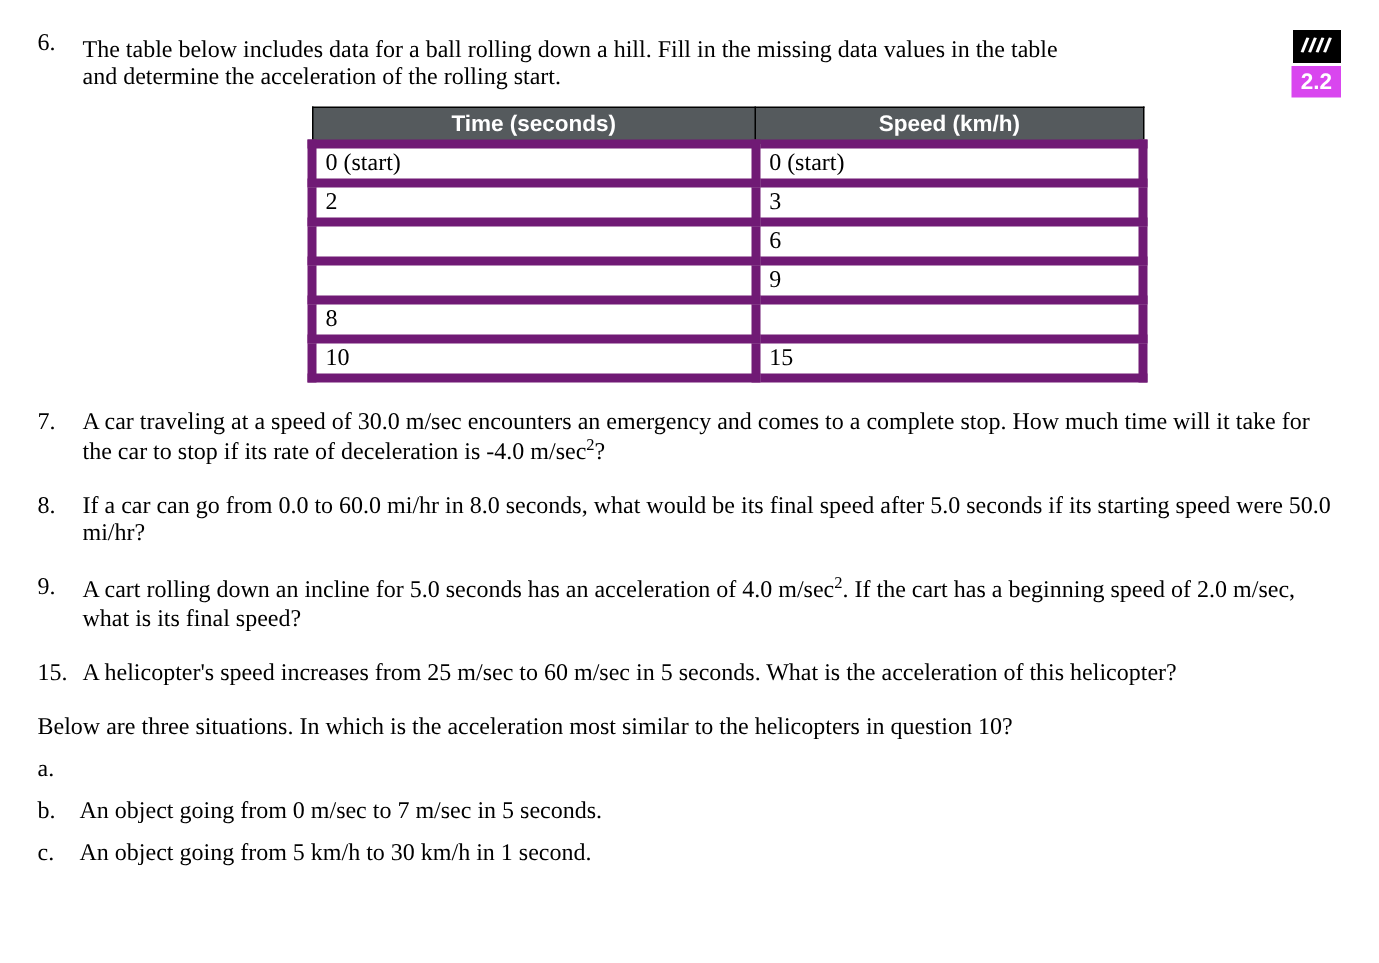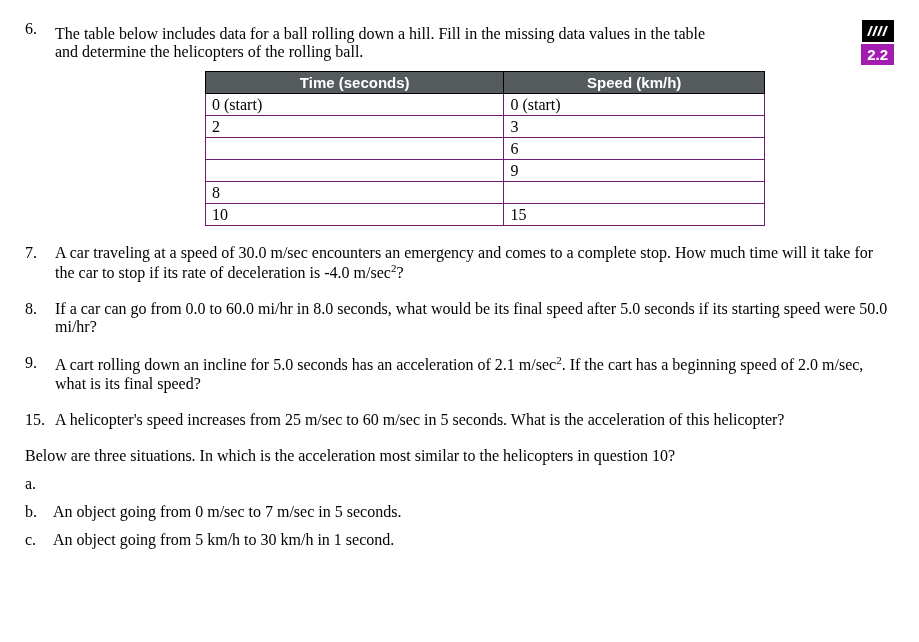--- a/index.html
+++ b/index.html
@@ -27,21 +27,21 @@
       flex: 1;
     }
     .q6-wrapper {
       display: flex;
       align-items: center;
     }
     .q6-text {
       flex: 1;
     }
     .badge {
-      background: #a21caf;
+      background: #d946ef;
       color: #fff;
       font-family: Arial, Helvetica, sans-serif;
       font-weight: bold;
       padding: 2px 6px;
       margin-left: 8px;
       font-size: 15px;
       display: inline-block;
     }
     .badge-stripes {
       display: inline-block;
@@ -69,21 +69,21 @@
       background: #555a5d;
       color: #fff;
       font-family: Arial, Helvetica, sans-serif;
       font-weight: bold;
       font-size: 15px;
       border: 1px solid #000;
       padding: 2px 6px;
       text-align: center;
     }
     table.data-table td {
-      border: 1px solid #701a75;
+      border: 6px solid #701a75;
       padding: 1px 6px;
       height: 22px;
       font-size: 16px;
       vertical-align: middle;
     }
     .sub-list {
       margin-top: 10px;
     }
     .sub-item {
       display: flex;
@@ -97,21 +97,21 @@
   </style>
 </head>
 <body>
 
 <div class="question">
   <div class="q-num">6.</div>
   <div class="q-body">
     <div class="q6-wrapper">
       <div class="q6-text">
         <span>The table below includes data for a ball rolling down a hill. Fill in the missing data values in the table</span><br>
-        <span>and determine the helicopters of the rolling ball.</span>
+        <span>and determine the acceleration of the rolling start.</span>
       </div>
       <div class="badge-container">
         <span class="badge-stripes">
           <svg class="stripes-svg" viewBox="0 0 24 10">
             <line x1="2" y1="10" x2="6" y2="0" stroke="#fff" stroke-width="2"></line>
             <line x1="7" y1="10" x2="11" y2="0" stroke="#fff" stroke-width="2"></line>
             <line x1="12" y1="10" x2="16" y2="0" stroke="#fff" stroke-width="2"></line>
             <line x1="17" y1="10" x2="21" y2="0" stroke="#fff" stroke-width="2"></line>
           </svg>
         </span>
@@ -163,21 +163,21 @@
 </div>
 
 <div class="question">
   <div class="q-num">8.</div>
   <div class="q-body">If a car can go from 0.0 to 60.0 mi/hr in 8.0 seconds, what would be its final speed after 5.0 seconds if its starting speed were 50.0 mi/hr?</div>
 </div>
 
 <div class="question">
   <div class="q-num">9.</div>
   <div class="q-body">
-    <span>A cart rolling down an incline for 5.0 seconds has an acceleration of 2.1 m/sec</span><sup>2</sup><span>. If the cart has a beginning speed of 2.0 m/sec, what is its final speed?</span>
+    <span>A cart rolling down an incline for 5.0 seconds has an acceleration of 4.0 m/sec</span><sup>2</sup><span>. If the cart has a beginning speed of 2.0 m/sec, what is its final speed?</span>
   </div>
 </div>
 
 <div class="question">
   <div class="q-num">15.</div>
   <div class="q-body">A helicopter's speed increases from 25 m/sec to 60 m/sec in 5 seconds. What is the acceleration of this helicopter?</div>
 </div>
 
 <div class="question" style="margin-bottom:6px;">
   <div class="q-body">

